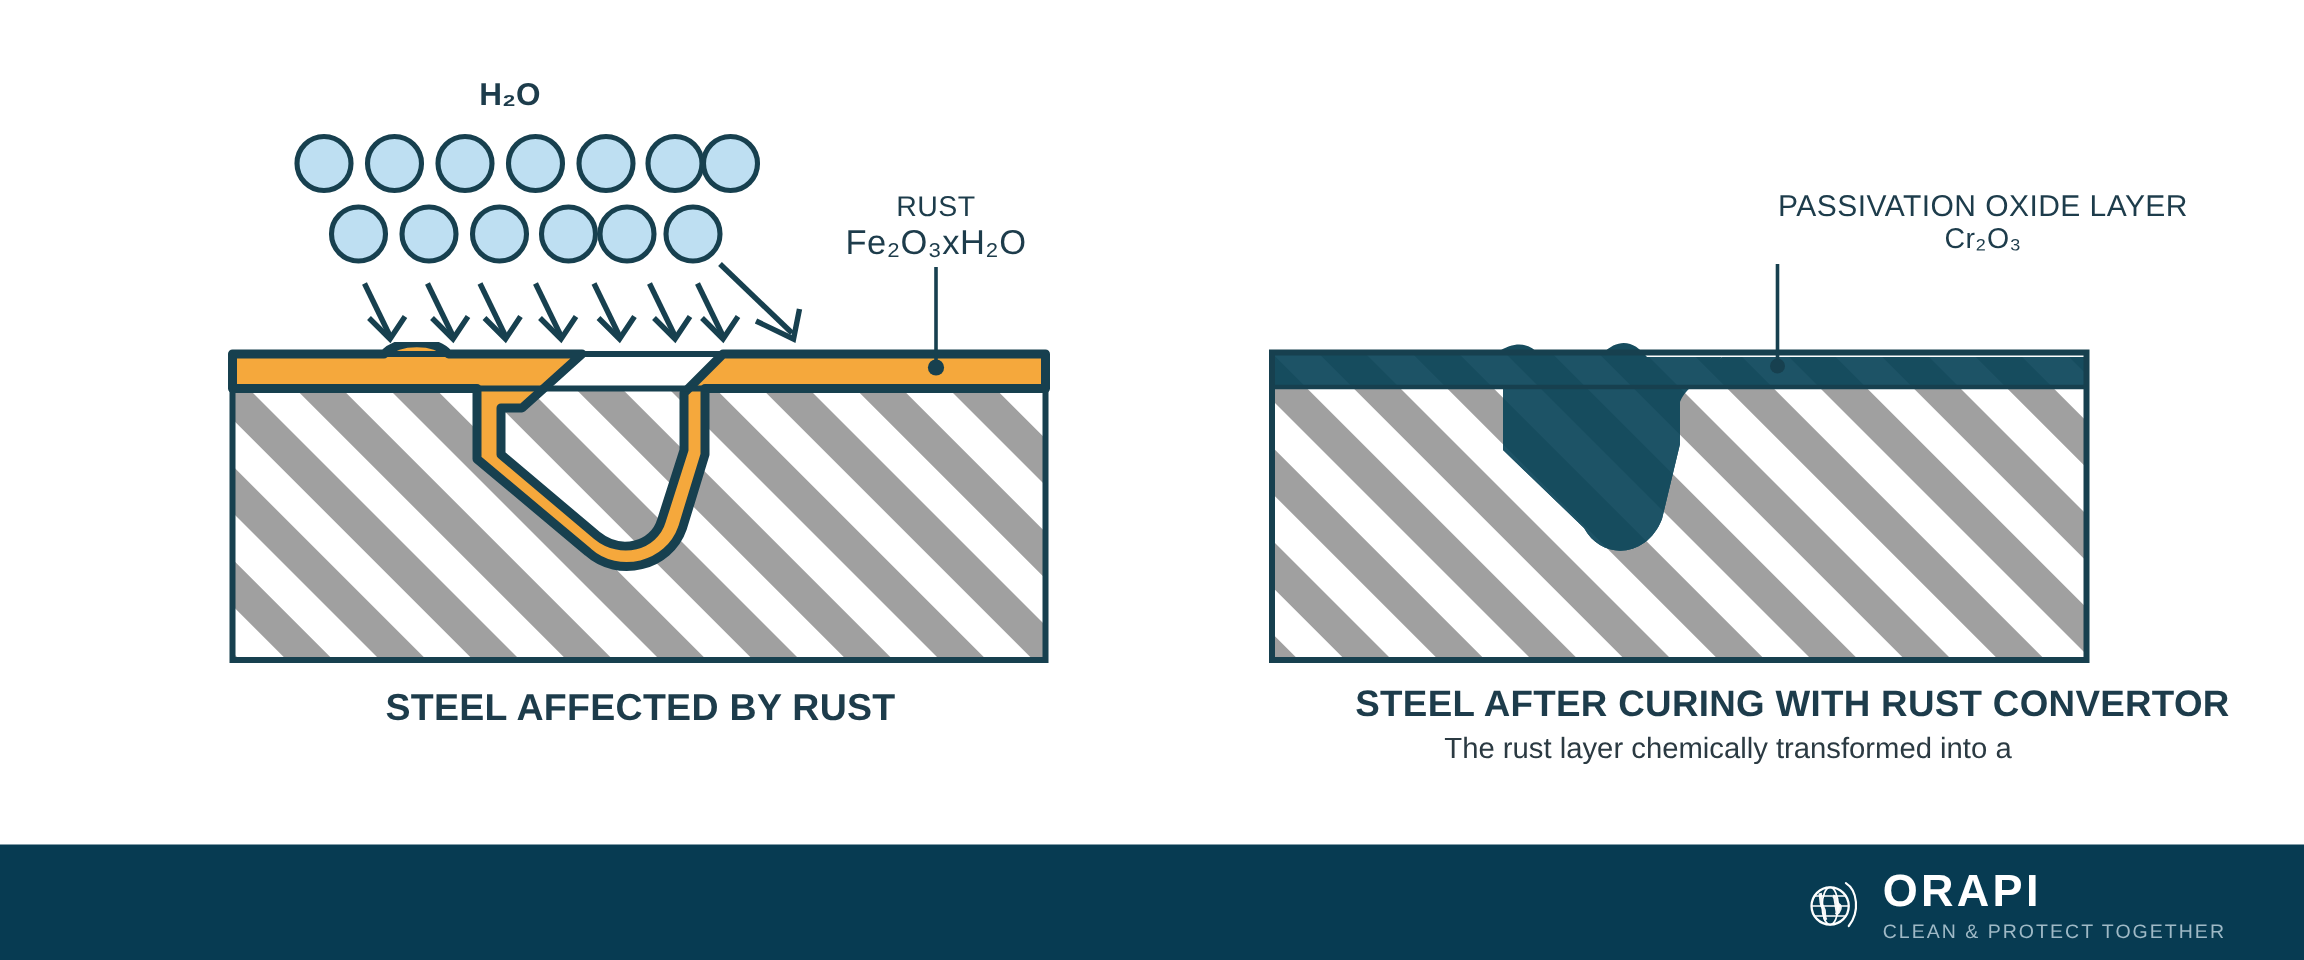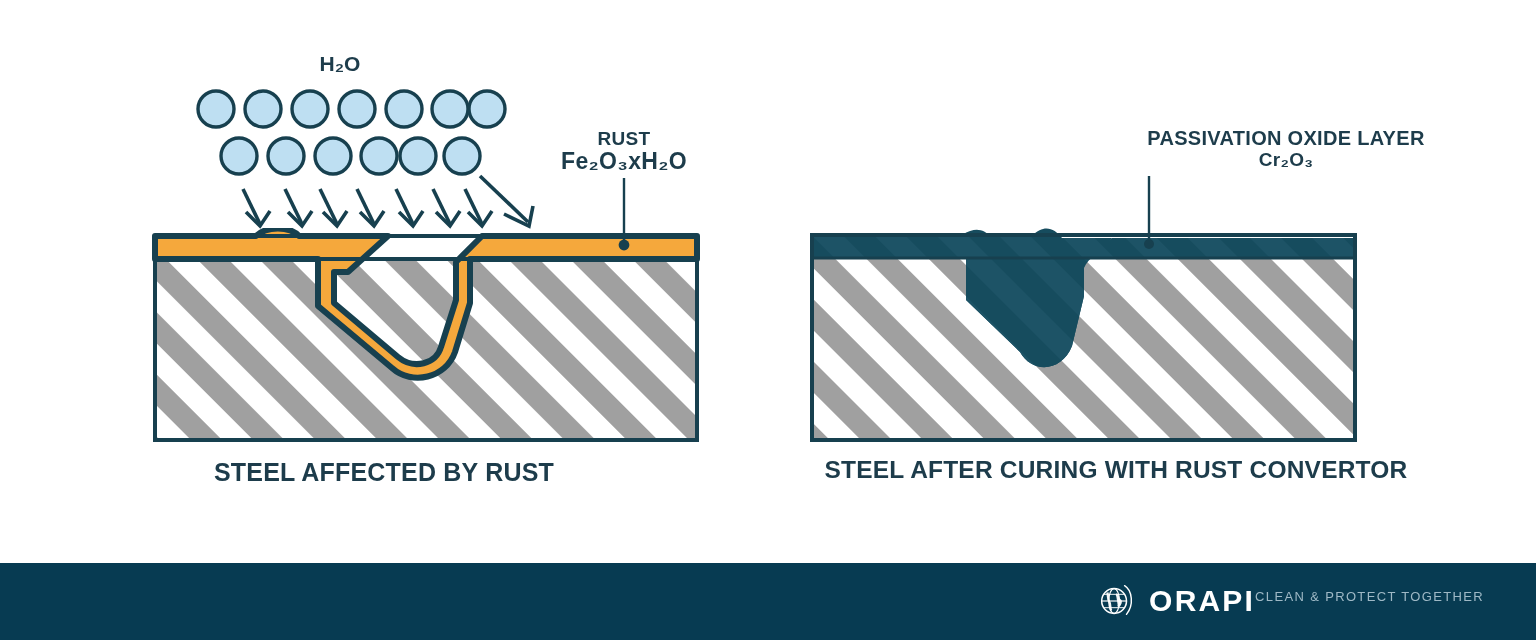--- a/index.html
+++ b/index.html
@@ -26,59 +26,60 @@
     left: 0; top: 0;
     width: 1536px;
     height: 563px;
   }
   .panel {
     position: absolute;
     top: 0;
     height: 400px;
   }
   .panel-left  { left: 0;   width: 768px; }
-  .panel-right { left: 732px; width: 768px; }
+  .panel-right { left: 768px; width: 768px; }
 
   .fig {
     position: absolute;
     left: 0; top: 0;
     width: 768px;
     height: 563px;
   }
 
   
   .caption {
     position: absolute;
     left: 0;
     width: 768px;
     text-align: center;
     font-weight: bold;
     font-size: 25px;
     letter-spacing: 0.2px;
     color: #1d3c4b;
+    padding-left: 43px;
   }
   .caption-left  { top: 458px; }
   .caption-right { top: 456px; font-size: 24.5px; }
   .subcaption {
     position: absolute;
     left: 0;
     width: 768px;
     top: 488px;
     text-align: center;
     font-size: 19.5px;
     line-height: 23px;
     color: #2b3a42;
   }
   .subcaption .l2 { display: block; }
 
   
   .callout {
     position: absolute;
     text-align: center;
-    font-weight: bold;
+    font-weight: normal;
     color: #1d3c4b;
     line-height: 1.12;
   }
   .callout .l1 { display: block; font-size: 19px; letter-spacing: .3px; }
   .callout .l2 { display: block; font-size: 23px; letter-spacing: .3px; }
   .callout-rust { left: 538px; top: 128px; width: 172px; }
   .callout-pass { left: 278px; top: 127px; width: 552px; }
   .callout-pass .l1 { font-size: 20px; }
   .callout-pass .l2 { font-size: 19px; }
 
@@ -104,21 +105,21 @@
   }
   .logo {
     position: absolute;
     right: 52px;
     top: 17px;
     display: flex;
     align-items: center;
     gap: 12px;
   }
   .logo-mark { width: 42px; height: 42px; display:block; }
-  .logo-text { display: flex; flex-direction: row; }
+  .logo-text { display: flex; flex-direction: column; }
   .logo-name {
     font-size: 30px;
     font-weight: bold;
     letter-spacing: 2.2px;
     color: #ffffff;
     line-height: 1;
   }
   .logo-tag {
     margin-top: 4px;
     font-size: 13px;
@@ -315,20 +316,21 @@
         </g>
       </svg>
 
       <div class="callout callout-pass">
         <span class="l1">PASSIVATION OXIDE LAYER</span>
         <span class="l2">Cr₂O₃</span>
       </div>
 
       <div class="caption caption-right">STEEL AFTER CURING WITH RUST CONVERTOR</div>
       <div class="subcaption">
+        <span class="l1">The rust layer chemically transformed into a</span>
       </div>
     </div>
   </div>
 
   <div class="footer">
     <div class="logo">
       <svg class="logo-mark" viewBox="0 0 44 44">
         <circle cx="20" cy="22" r="13" fill="none" stroke="#ffffff" stroke-width="1.6"></circle>
         <ellipse cx="20" cy="22" rx="5.6" ry="13" fill="none" stroke="#ffffff" stroke-width="1.2"></ellipse>
         <line x1="7" y1="22" x2="33" y2="22" stroke="#ffffff" stroke-width="1.2"></line>

